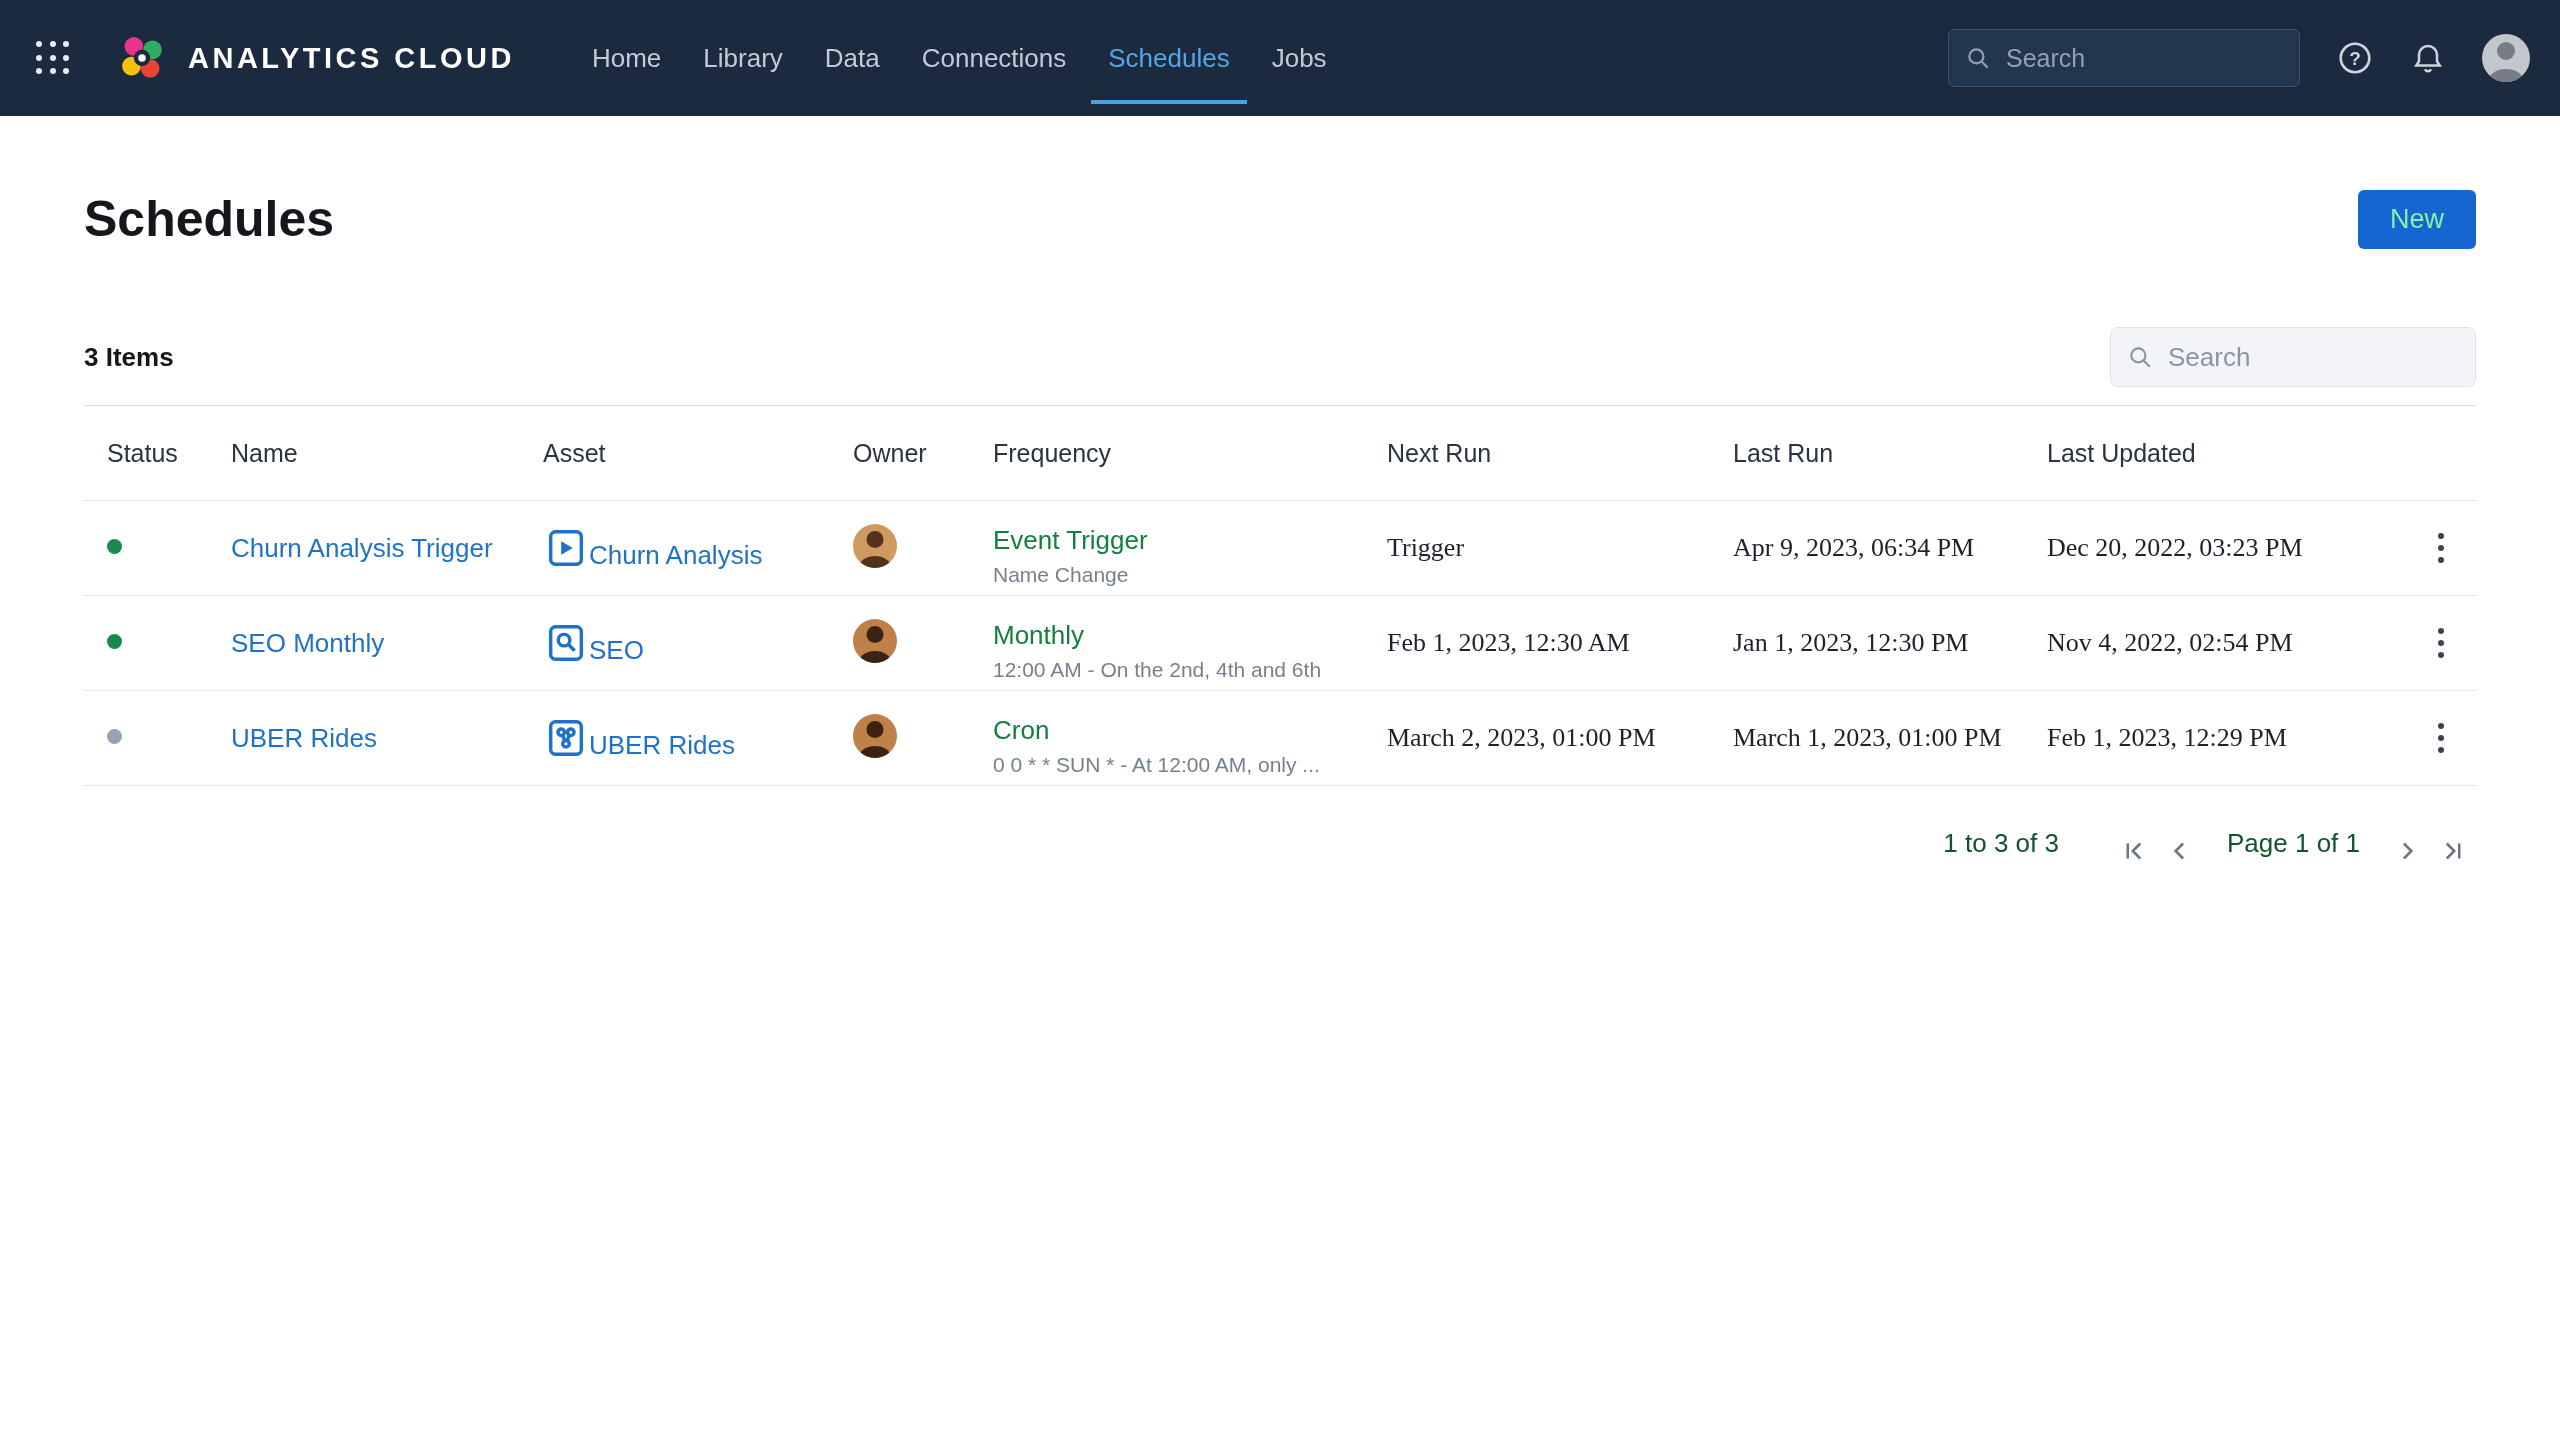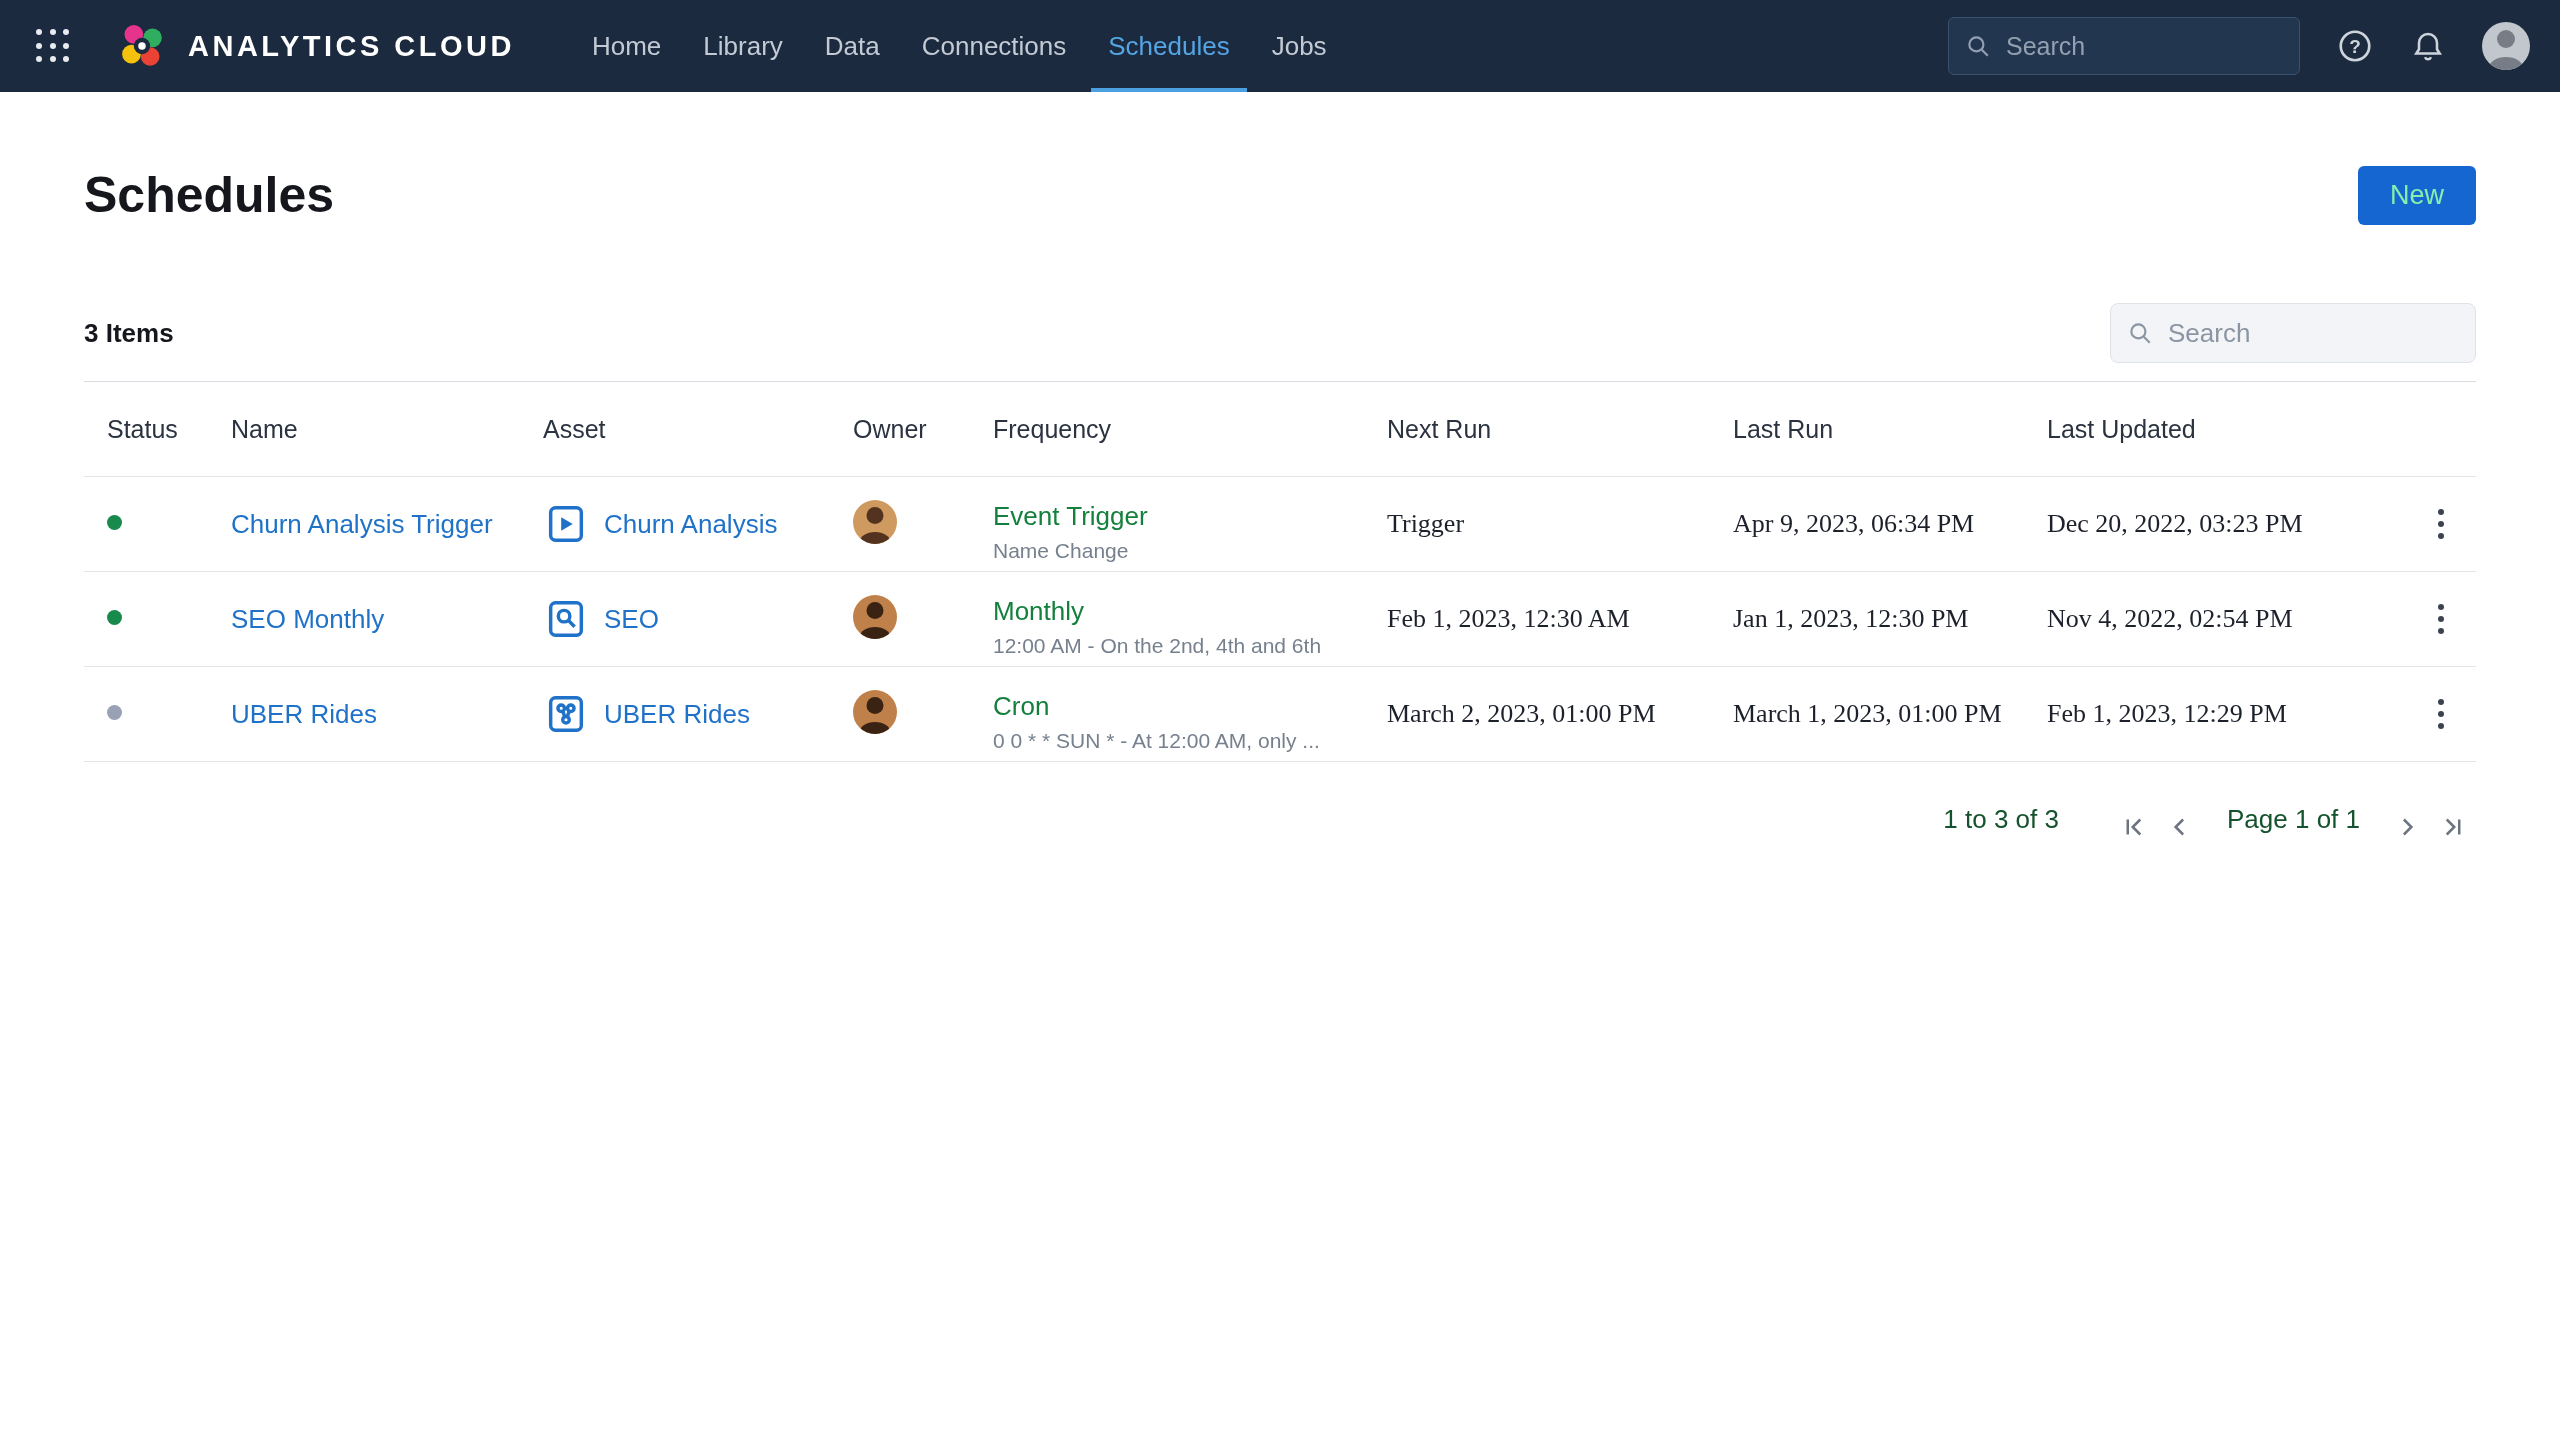--- a/index.html
+++ b/index.html
@@ -7,21 +7,21 @@
   body {
     width:2560px; height:1440px;
     background:#ffffff;
     font-family:"Liberation Sans", sans-serif;
     color:#1d212b;
     overflow:hidden;
   }
 
   
   .navbar {
-    height:92px; background:#1b2a3e;
+    height:116px; background:#1b2a3e;
     display:flex; align-items:center;
     padding:0 30px;
   }
   .apps-grid {
     width:34px; height:34px; margin:0 6px;
     display:grid; grid-template-columns:repeat(3,1fr); gap:7px;
     cursor:pointer; flex:none;
   }
   .apps-grid i { width:6px; height:6px; border-radius:50%; background:#e8ecf1; }
   .logo { margin-left:38px; flex:none; display:flex; }
@@ -100,21 +100,21 @@
     align-items:center;
     padding-left:23px;
     border-bottom:1px solid #e2e5ea;
     min-height:95px;
   }
   .th { font-size:25px; font-weight:400; color:#2c3340; }
   .cell-link { color:#1f72c8; font-size:26px; text-decoration:none; cursor:pointer; }
   .dot { width:15px; height:15px; border-radius:50%; display:inline-block; }
   .trow[data-status="active"] .dot { background:#178a4c; }
   .trow[data-status="inactive"] .dot { background:#99a2b4; }
-  .asset { display:flex; align-items:center; gap:15px; }
+  .asset { display:flex; align-items:flex-end; }
   .asset svg { flex:none; }
   .avatar {
     width:44px; height:44px; border-radius:50%;
     background:#cf9a5f; position:relative; overflow:hidden; display:inline-block;
     cursor:pointer;
   }
   .avatar::before {
     content:""; position:absolute; top:7px; left:50%; transform:translateX(-50%);
     width:17px; height:17px; border-radius:50%; background:#53331f;
   }

